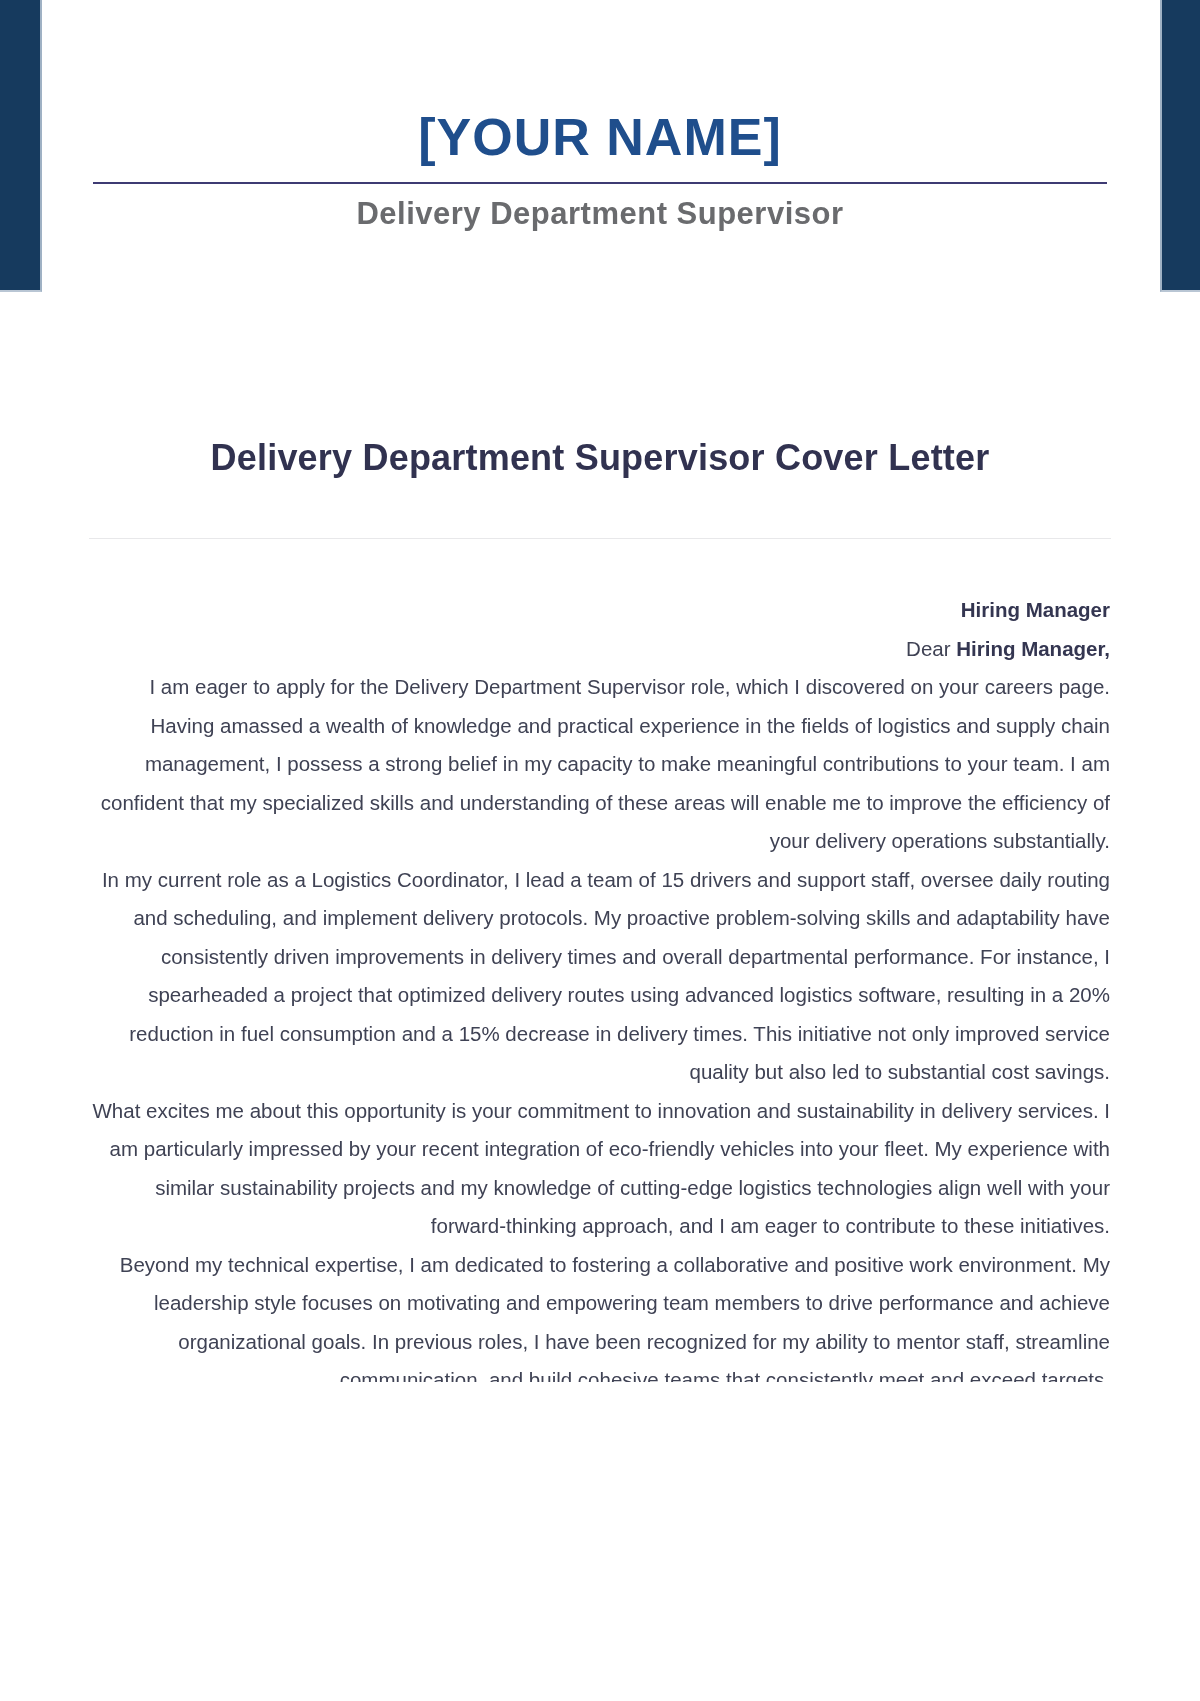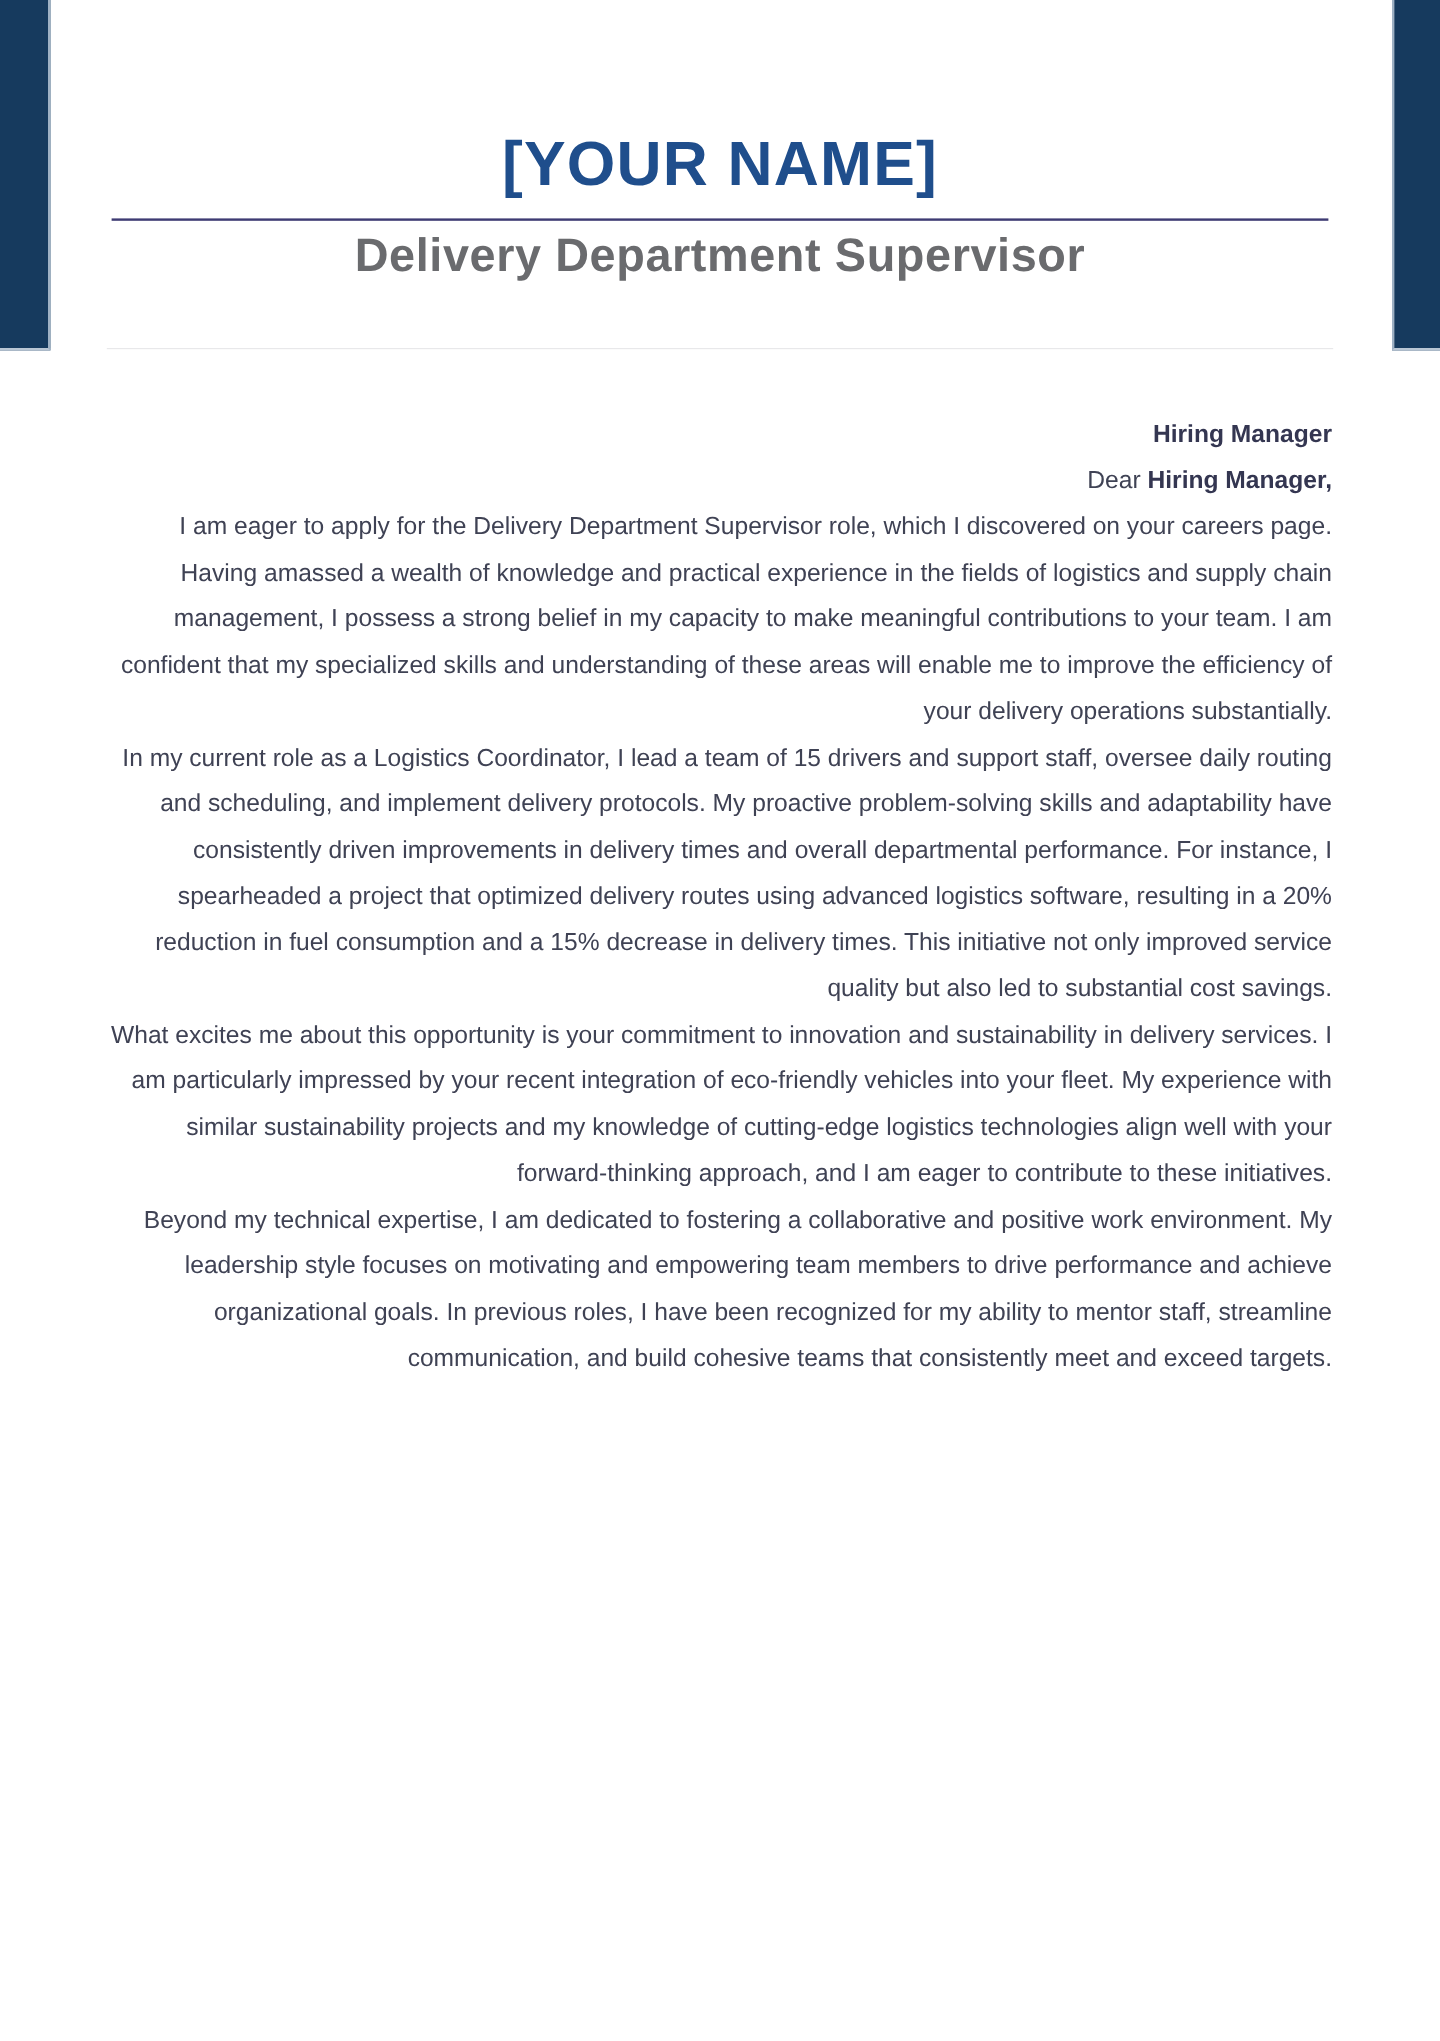--- a/index.html
+++ b/index.html
@@ -46,21 +46,21 @@
     color: #1f4e8c;
   }
   .letterhead-rule {
     width: 1014px;
     margin: 16px auto 0 auto;
     border: none;
     border-top: 2px solid #3e3b73;
   }
   .applicant-role {
     margin: 12px 0 0 0;
-    font-size: 39px;
+    font-size: 31px;
     line-height: 36px;
     font-weight: bold;
     letter-spacing: 0.5px;
     color: #6a6b6e;
   }
   .doc-title {
     margin: 204px 0 0 0;
     text-align: center;
     font-size: 36px;
     line-height: 44px;
@@ -107,20 +107,21 @@
 
   <div class="accent-bar left"></div>
   <div class="accent-bar right"></div>
 
   <header class="letterhead">
     <h1 class="applicant-name">[YOUR NAME]</h1>
     <hr class="letterhead-rule">
     <h2 class="applicant-role">Delivery Department Supervisor</h2>
   </header>
 
+  <h3 class="doc-title">Delivery Department Supervisor Cover Letter</h3>
 
   <hr class="soft-divider">
 
   <section class="letter-body">
 
     <p class="addr-line">Hiring Manager</p>
 
     <p class="salutation"><span>Dear </span><span class="bold">Hiring Manager,</span></p>
 
     <p class="para">I am eager to apply for the Delivery Department Supervisor role, which I discovered on your careers page. Having amassed a wealth of knowledge and practical experience in the fields of logistics and supply chain management, I possess a strong belief in my capacity to make meaningful contributions to your team. I am confident that my specialized skills and understanding of these areas will enable me to improve the efficiency of your delivery operations substantially.</p>

